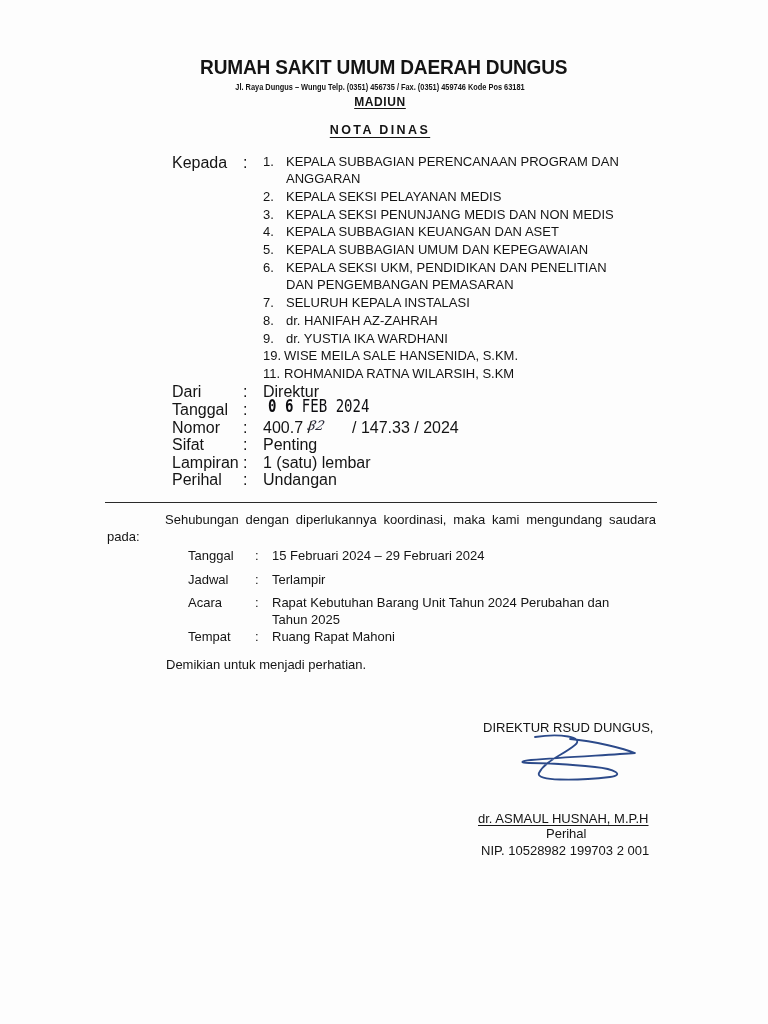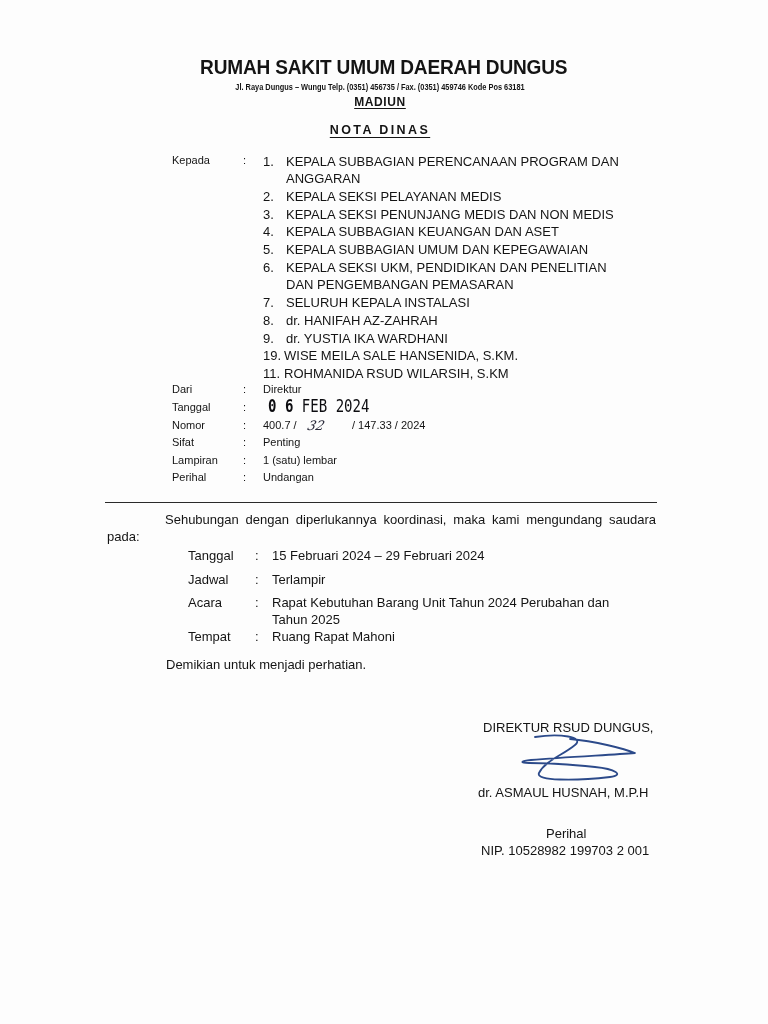--- a/index.html
+++ b/index.html
@@ -53,21 +53,21 @@
       left: 0; width: 760px; top: 123px;
       text-align: center;
       font-weight: bold;
       font-size: 12.5px;
       letter-spacing: 2.4px;
       text-decoration: underline;
       text-underline-offset: 3px;
     }
 
     
-    .lbl { font-size: 11px; }
+    .lbl { font-size: 16px; }
     .field-label { left: 172px; }
     .field-colon { left: 243px; }
     .field-value { left: 263px; }
 
     .recip-num { left: 263px; font-size: 13px; }
     .recip-text { left: 286px; font-size: 13px; }
     .recip-num-wide { left: 263px; font-size: 13px; }
     .recip-text-wide { left: 284px; font-size: 13px; }
 
     .stamp-date {
@@ -107,21 +107,22 @@
 
     .ev-label { left: 188px; font-size: 13px; }
     .ev-colon { left: 255px; font-size: 13px; }
     .ev-value { left: 272px; font-size: 13px; }
 
     .closing { left: 166px; top: 657px; font-size: 13px; }
 
     .sig-title { left: 483px; top: 720px; font-size: 13px; }
     .signature { left: 515px; top: 733px; width: 125px; height: 50px; }
     .sig-name {
-      left: 478px; top: 785px; font-size: 13px;
+      left: 478px; top: 811px; font-size: 13px;
+      text-decoration: underline;
       text-underline-offset: 2px;
     }
     .sig-rank { left: 546px; top: 826px; font-size: 13px; }
     .sig-nip { left: 481px; top: 843px; font-size: 13px; }
   </style>
 </head>
 <body>
 
 <div class="page">
 
@@ -160,21 +161,21 @@
     <div class="abs recip-num" style="top:313px">8.</div>
     <div class="abs recip-text" style="top:313px">dr. HANIFAH AZ-ZAHRAH</div>
 
     <div class="abs recip-num" style="top:331px">9.</div>
     <div class="abs recip-text" style="top:331px">dr. YUSTIA IKA WARDHANI</div>
 
     <div class="abs recip-num-wide" style="top:348px">19.</div>
     <div class="abs recip-text-wide" style="top:348px">WISE MEILA SALE HANSENIDA, S.KM.</div>
 
     <div class="abs recip-num-wide" style="top:366px">11.</div>
-    <div class="abs recip-text-wide" style="top:366px">ROHMANIDA RSUD WILARSIH, S.KM</div>
+    <div class="abs recip-text-wide" style="top:366px">ROHMANIDA RATNA WILARSIH, S.KM</div>
   </div>
 
   <div class="abs lbl field-label" style="top:383px">Dari</div>
   <div class="abs lbl field-colon" style="top:383px">:</div>
   <div class="abs lbl field-value" style="top:383px">Direktur</div>
 
   <div class="abs lbl field-label" style="top:401px">Tanggal</div>
   <div class="abs lbl field-colon" style="top:401px">:</div>
   <div class="abs stamp-date">
     <span class="d">0 6</span>

